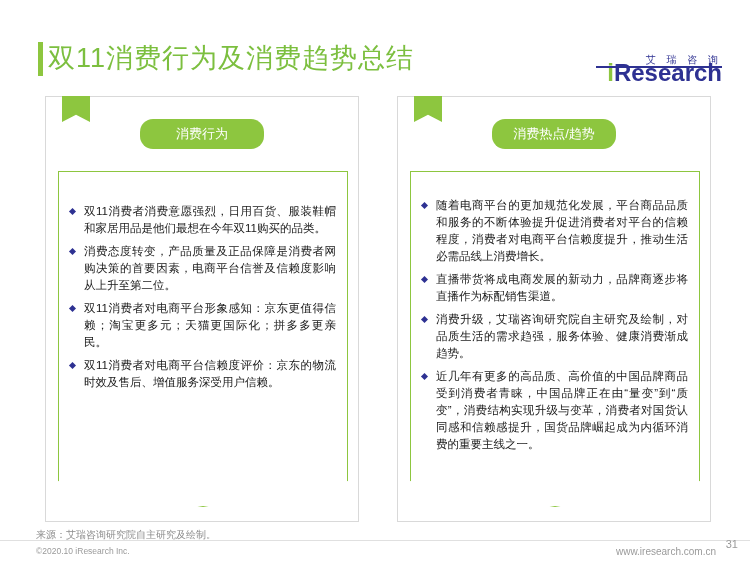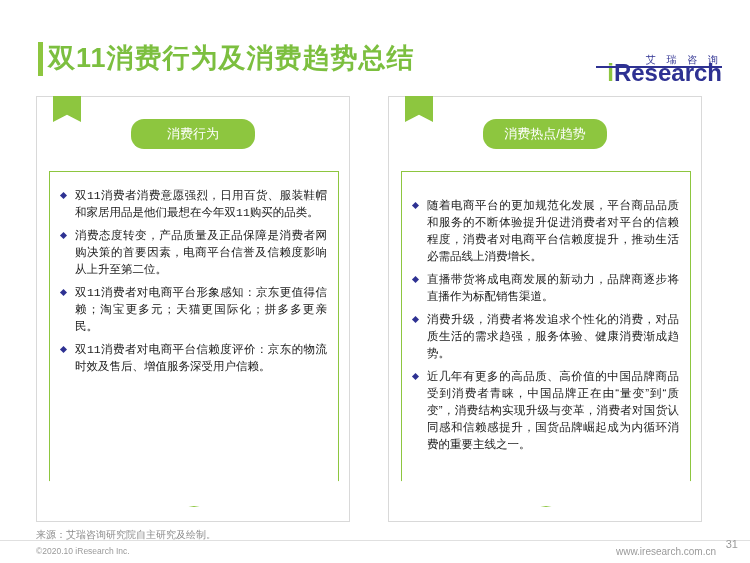--- a/index.html
+++ b/index.html
@@ -38,21 +38,21 @@
   }
   .slide-title {
     position: absolute;
     left: 48px;
     top: 40px;
     font-size: 27px;
     line-height: 36px;
     color: #7cbf3f;
     letter-spacing: 1px;
     white-space: nowrap;
-    font-weight: bold;
+    font-weight: normal;
   }
 
   
   .logo {
     position: absolute;
     right: 28px;
     top: 38px;
     width: 140px;
     height: 46px;
   }
@@ -90,20 +90,21 @@
 
   
   .panel {
     position: absolute;
     top: 96px;
     width: 314px;
     height: 426px;
     background: #ffffff;
     border: 1px solid #d9d9d9;
     box-sizing: border-box;
+    margin-left: 9px;
   }
   .panel-left { left: 36px; }
   .panel-right { left: 388px; }
 
   .panel-tab {
     position: absolute;
     left: 16px;
     top: -1px;
     width: 28px;
     height: 26px;
@@ -140,21 +141,21 @@
 
   .bullets {
     position: absolute;
     left: 24px;
     top: 0;
     width: 266px;
     padding: 0;
     margin: 0;
     list-style: none;
   }
-  .panel-left .bullets { top: 90px; font-family: Liberation Mono, monospace; }
+  .panel-left .bullets { top: 106px; }
   .panel-right .bullets { top: 100px; }
 
   .bullets li {
     position: relative;
     padding-left: 14px;
     margin-bottom: 6px;
     font-size: 11.5px;
     line-height: 17px;
     color: #1a1a1a;
     text-align: justify;
@@ -240,21 +241,21 @@
     </ul>
   </div>
 
   <div class="panel panel-right">
     <div class="panel-tab"></div>
     <div class="panel-heading">消费热点/趋势</div>
     <div class="chevron"></div>
     <ul class="bullets">
       <li>随着电商平台的更加规范化发展，平台商品品质和服务的不断体验提升促进消费者对平台的信赖程度，消费者对电商平台信赖度提升，推动生活必需品线上消费增长。</li>
       <li>直播带货将成电商发展的新动力，品牌商逐步将直播作为标配销售渠道。</li>
-      <li>消费升级，消费者将发追求个性化的消费，对品质生活的需求趋强，服务体验、健康消费渐成趋势。</li>
+      <li>消费升级，艾瑞咨询研究院自主研究及绘制，对品质生活的需求趋强，服务体验、健康消费渐成趋势。</li>
       <li>近几年有更多的高品质、高价值的中国品牌商品受到消费者青睐，中国品牌正在由“量变”到“质变”，消费结构实现升级与变革，消费者对国货认同感和信赖感提升，国货品牌崛起成为内循环消费的重要主线之一。</li>
     </ul>
   </div>
 
   <div class="source">来源：艾瑞咨询研究院自主研究及绘制。</div>
   <div class="footer-bar"></div>
   <div class="copyright">©2020.10 iResearch Inc.</div>
   <div class="website">www.iresearch.com.cn</div>
   <div class="page-number">31</div>
 

